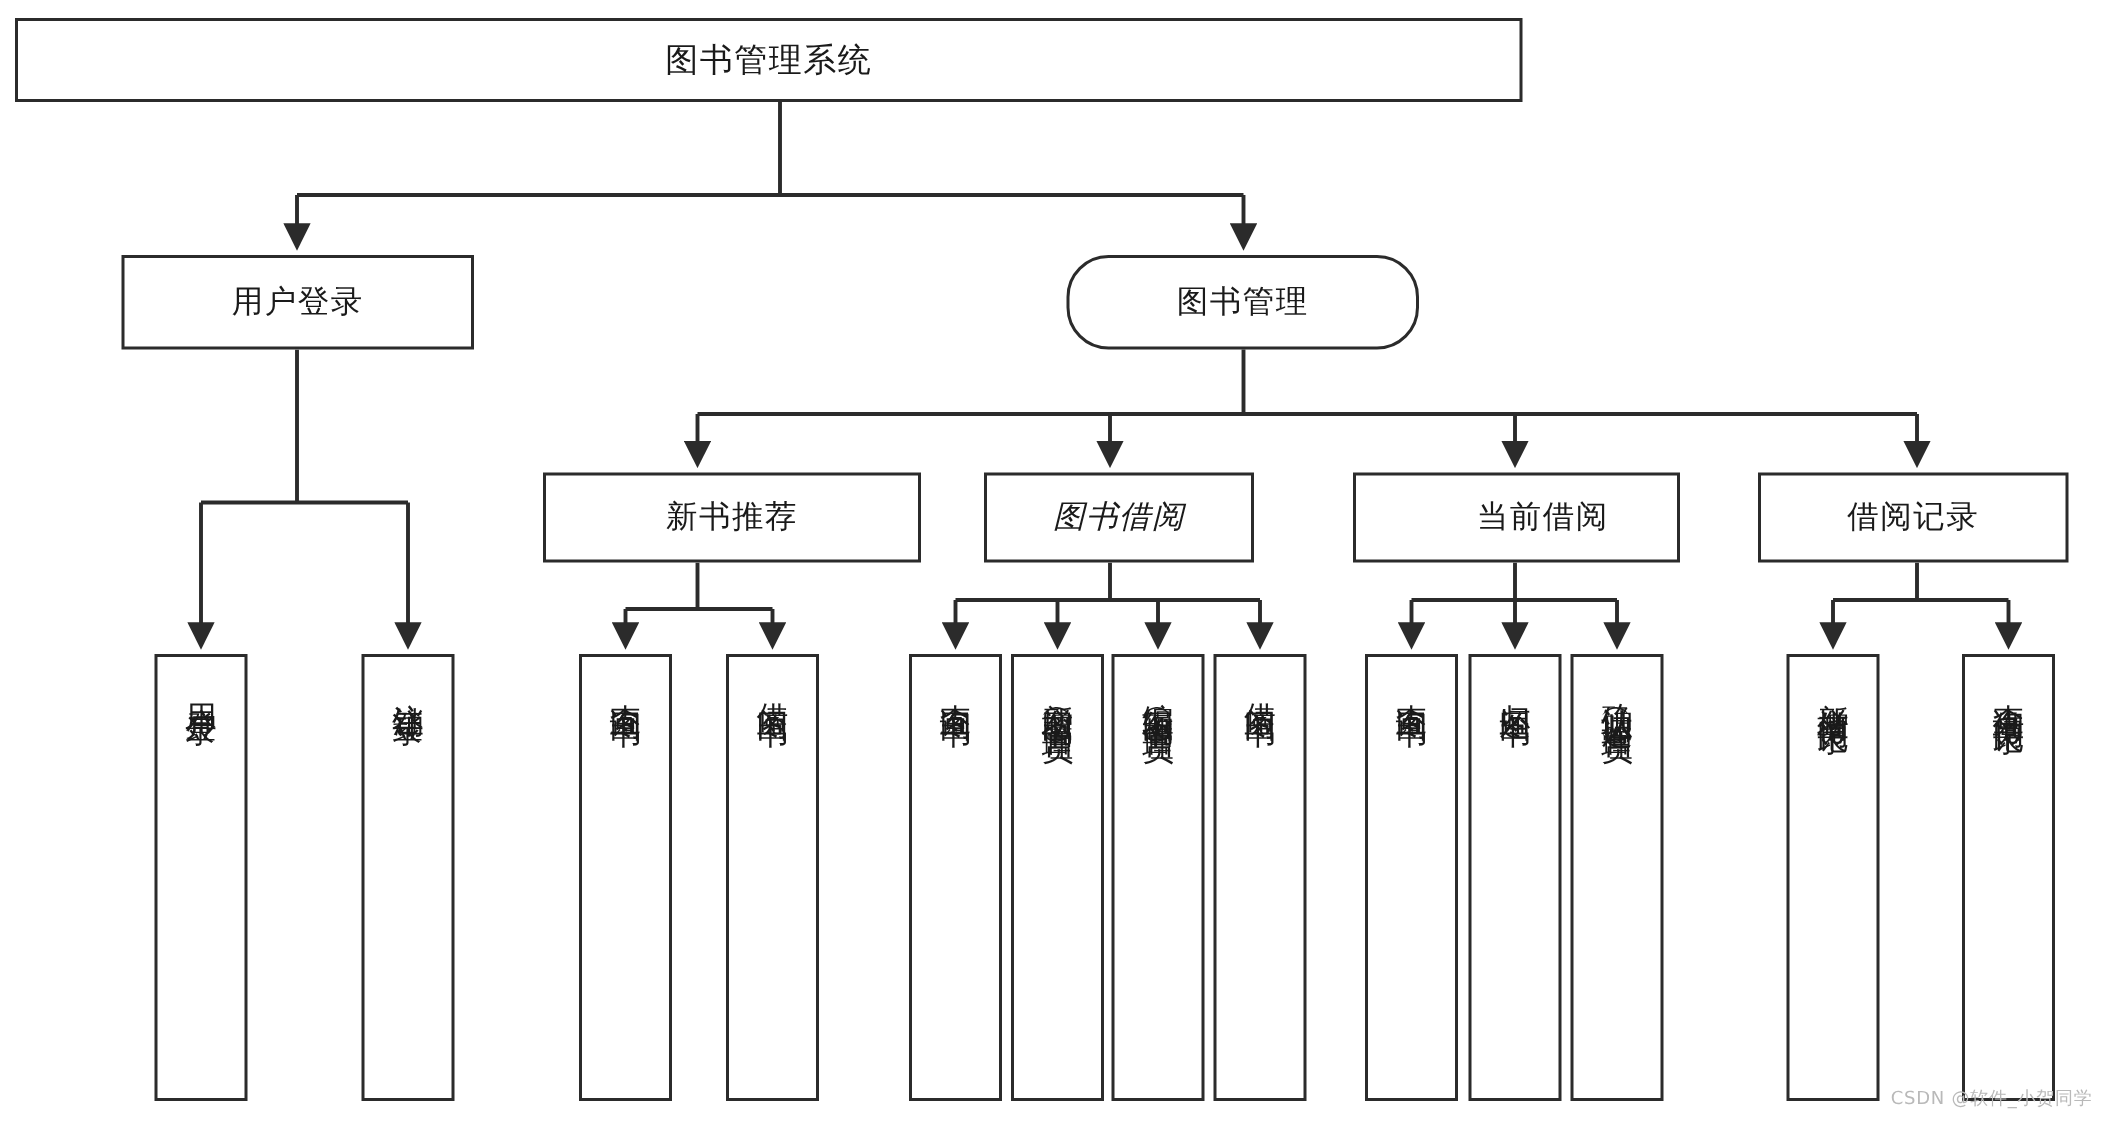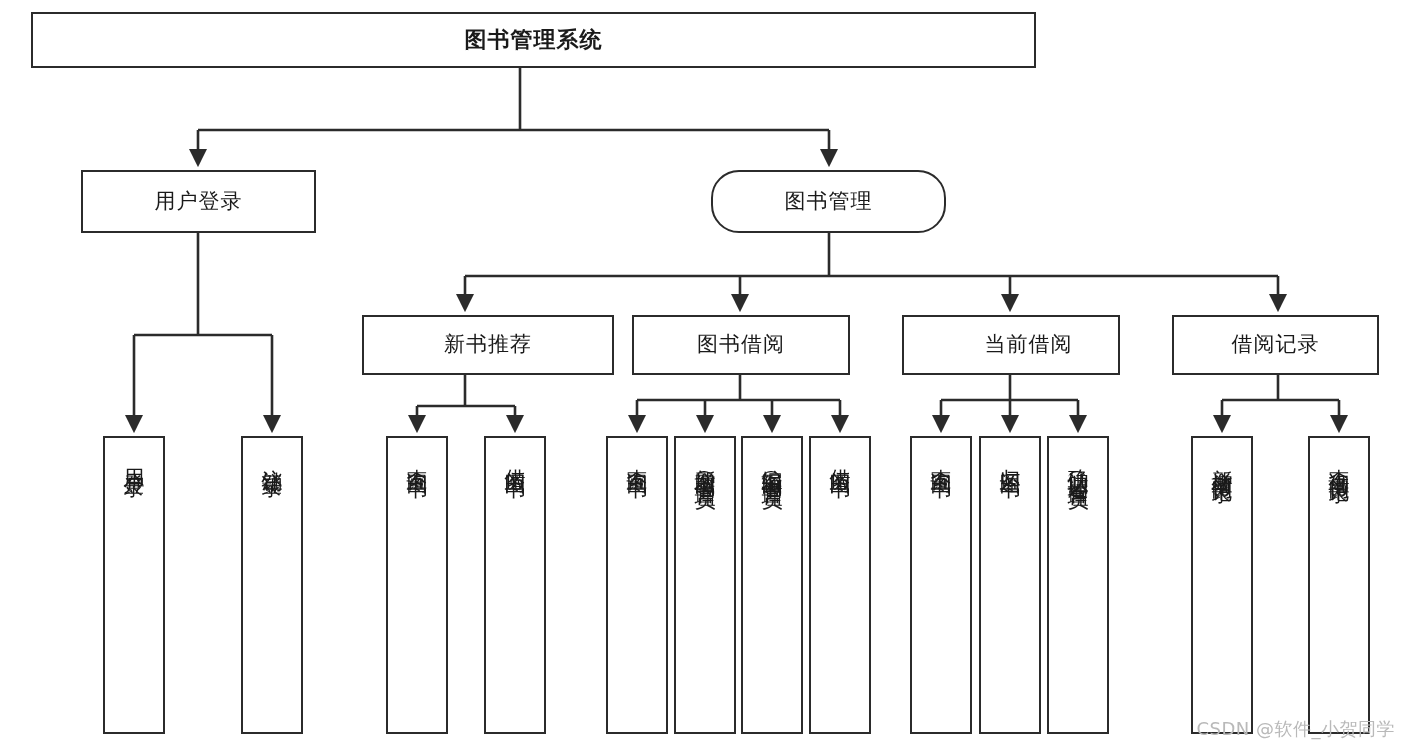--- a/index.html
+++ b/index.html
@@ -57,21 +57,21 @@
     text-orientation: upright;
     letter-spacing: 3px;
     line-height: 1.15;
     white-space: nowrap;
     display: block;
   }
   #watermark {
     position: absolute;
     right: 10px;
     bottom: 6px;
-    font-size: 18px;
+    font-size: 12px;
     color: #b9b9b9;
     letter-spacing: 0.5px;
     white-space: nowrap;
     font-family: "DejaVu Sans", "Liberation Sans", sans-serif;
   }
 </style>
 </head>
 <body>
 
 <div id="canvas">
@@ -119,35 +119,35 @@
       <path d="M 1010 400 L 1010 424" marker-end="url(#arrow)"></path>
       <path d="M 1078 400 L 1078 424" marker-end="url(#arrow)"></path>
 
       <path d="M 1278 375 L 1278 400"></path>
       <path d="M 1222 400 L 1339 400"></path>
       <path d="M 1222 400 L 1222 424" marker-end="url(#arrow)"></path>
       <path d="M 1339 400 L 1339 424" marker-end="url(#arrow)"></path>
     </g>
   </svg>
 
-  <div class="node node-root" style="left:31px; top:12px; width:1005px; height:56px;font-weight:bold;">
+  <div class="node node-root" style="left:10px; top:12px; width:1005px; height:56px;">
     <span>图书管理系统</span>
   </div>
 
   <div class="node node-h" style="left:81px; top:170px; width:235px; height:63px;">
     <span>用户登录</span>
   </div>
   <div class="node node-h" style="left:711px; top:170px; width:235px; height:63px;border-radius:28px;">
     <span>图书管理</span>
   </div>
 
   <div class="node node-h" style="left:362px; top:315px; width:252px; height:60px;">
     <span>新书推荐</span>
   </div>
-  <div class="node node-h" style="left:632px; top:315px; width:218px; height:60px;">
+  <div class="node node-h" style="left:656px; top:315px; width:180px; height:60px;font-style:italic;">
     <span>图书借阅</span>
   </div>
   <div class="node node-h" style="left:902px; top:315px; width:218px; height:60px;padding-left:35px;">
     <span>当前借阅</span>
   </div>
   <div class="node node-h" style="left:1172px; top:315px; width:207px; height:60px;">
     <span>借阅记录</span>
   </div>
 
   <div class="node node-leaf" style="left:103px; top:436px; width:62px; height:298px;">

